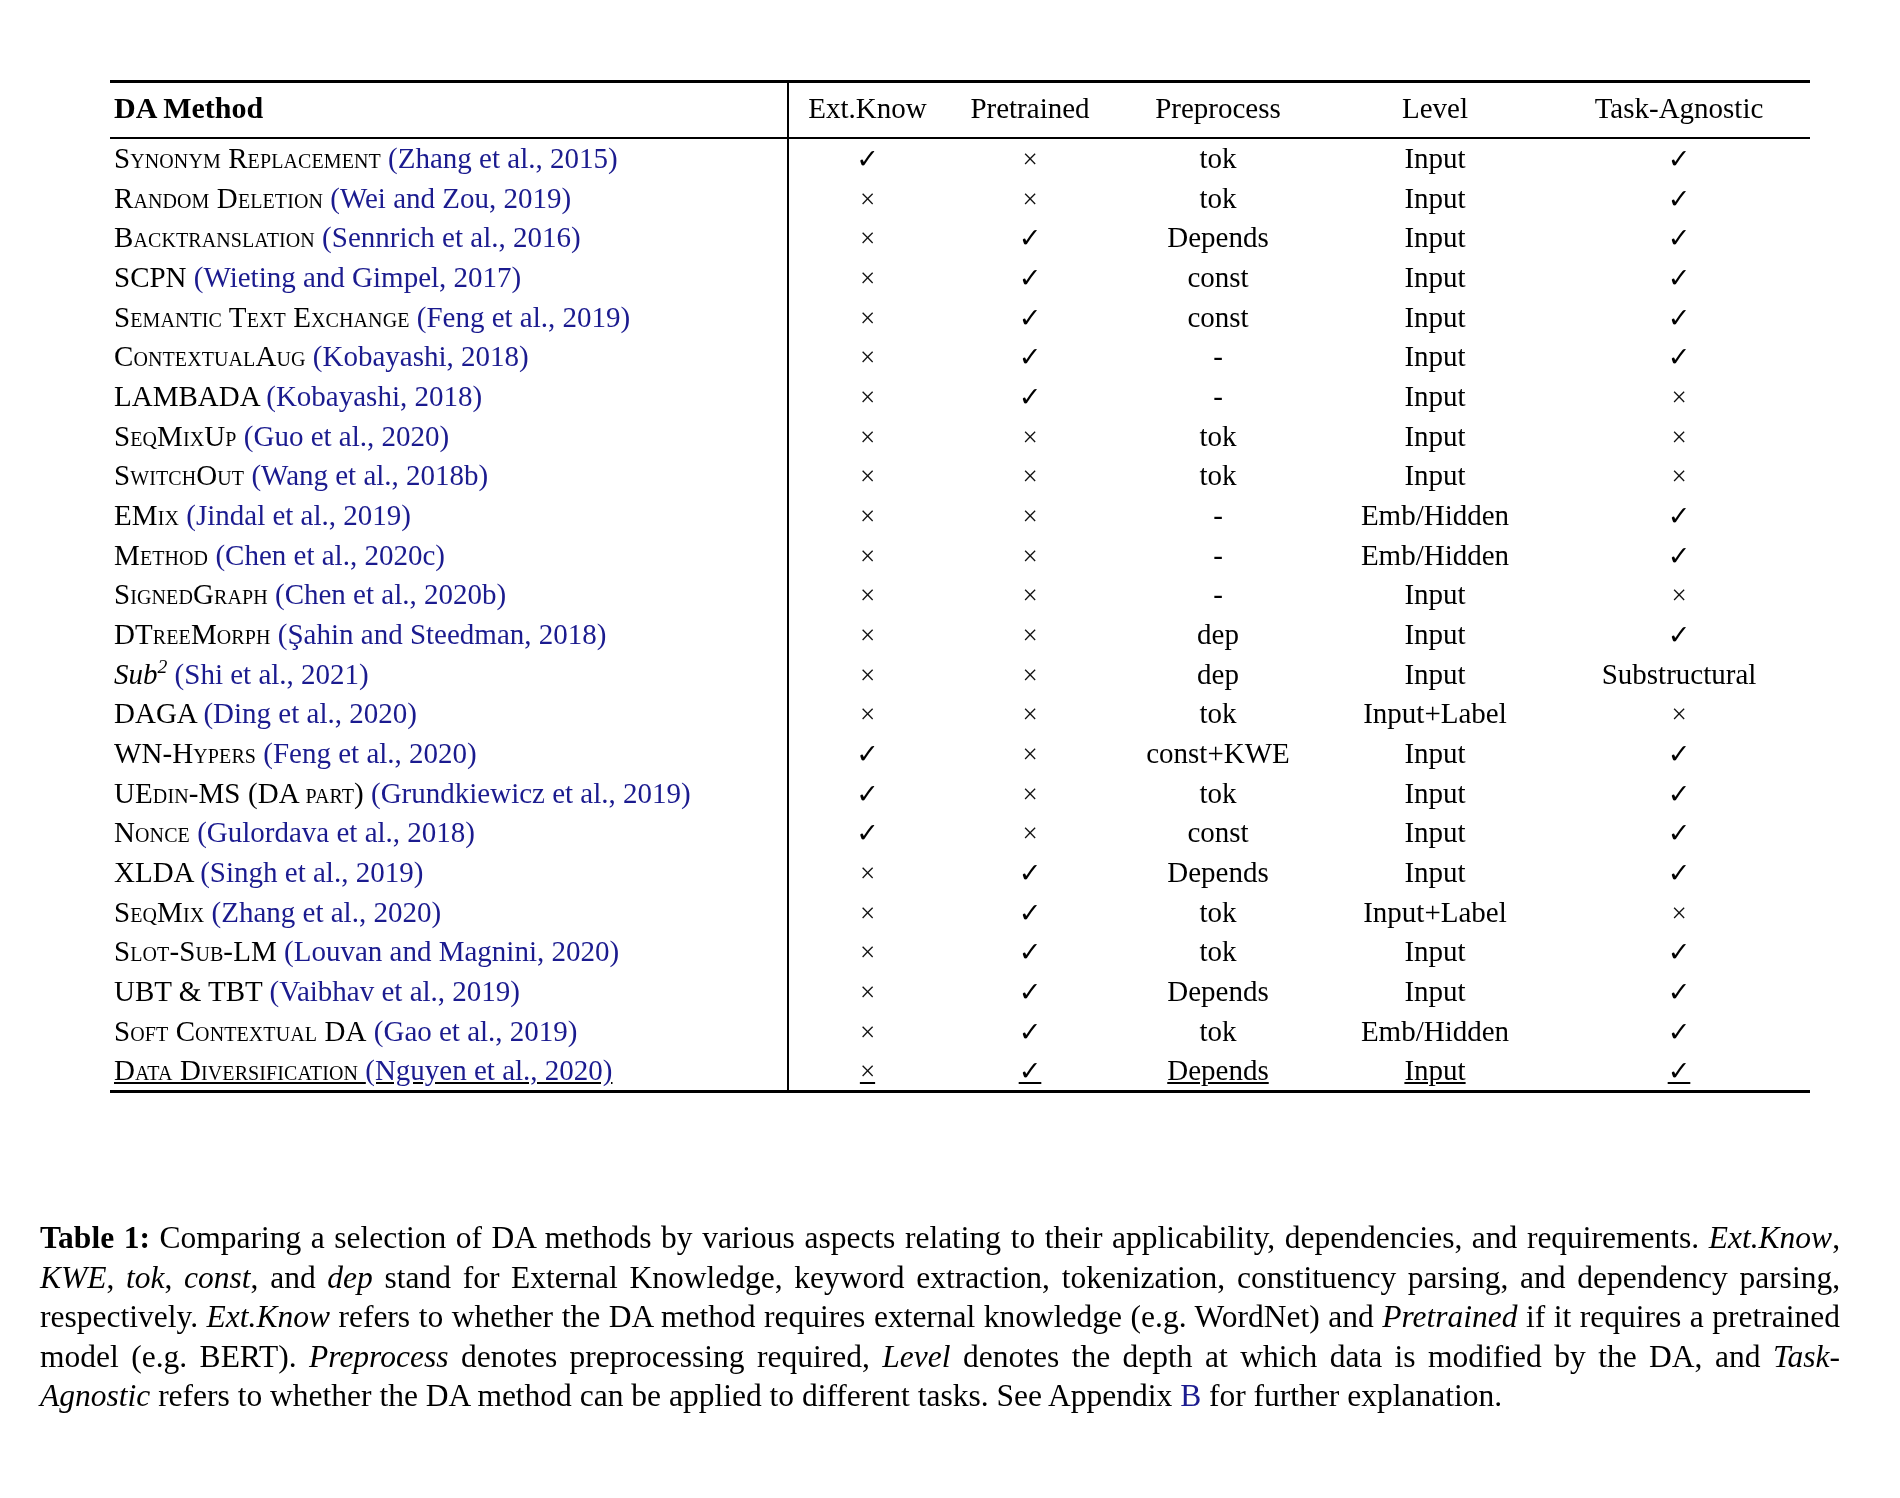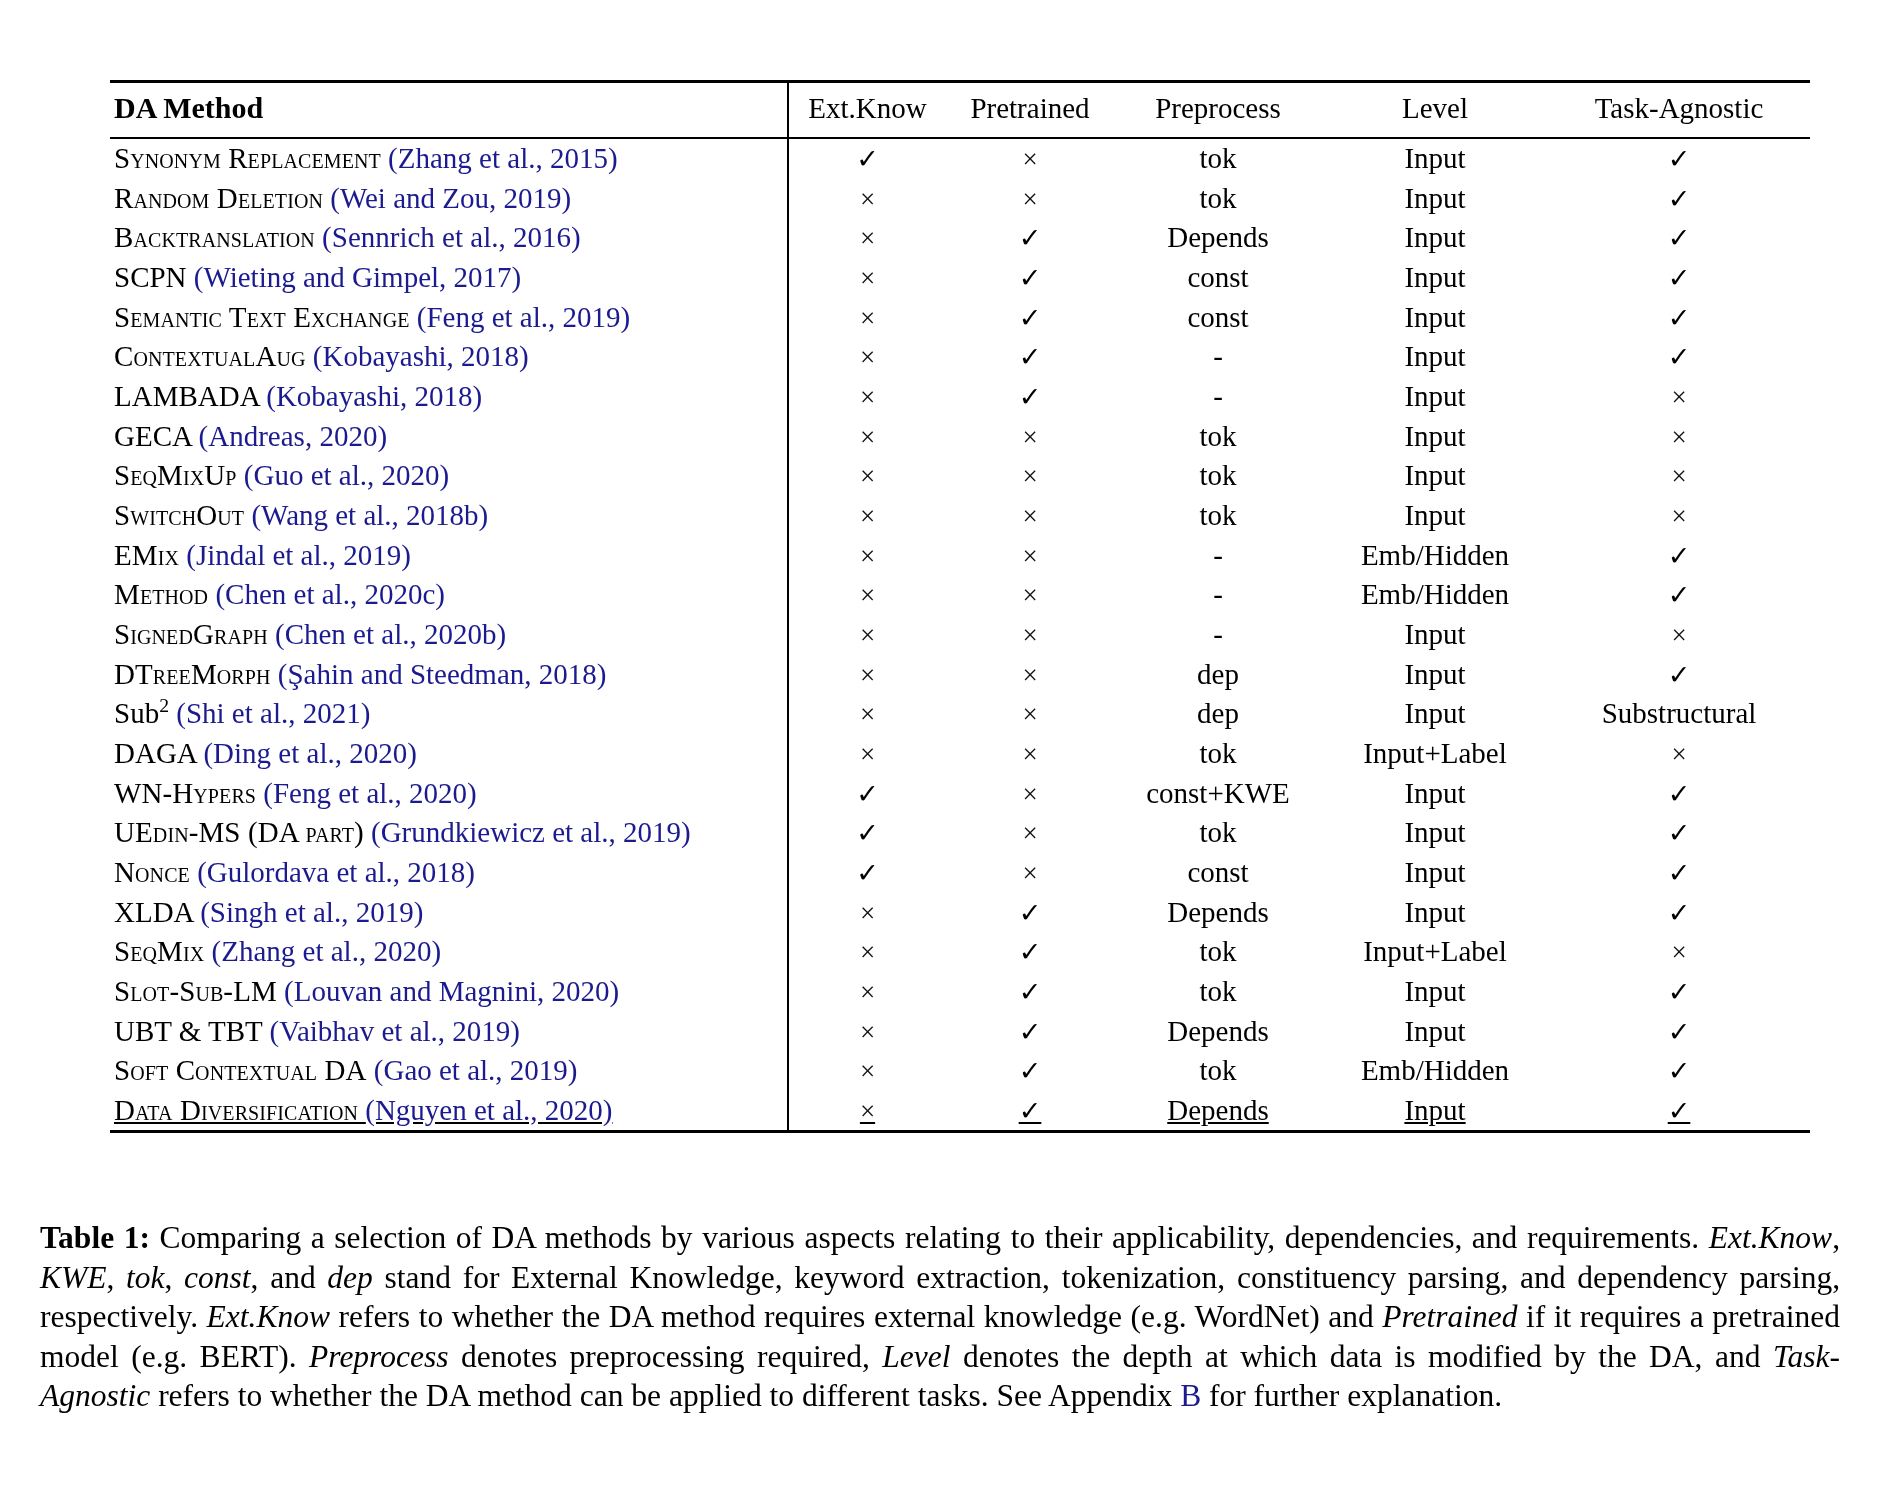--- a/index.html
+++ b/index.html
@@ -74,20 +74,21 @@
   col.c-task   { width: 262px; }
 
   
   .sc {
     font-variant: small-caps;
     letter-spacing: 0.1px;
   }
   .plain { font-variant: normal; }
   .cite { color: #1b1b8f; text-align: center; }
   .mathit {
+    font-style: italic;
     font-family: "Liberation Serif", "DejaVu Serif", serif;
   }
   .sup { font-size: 0.68em; vertical-align: super; line-height: 0; }
 
   .mark { font-size: 28px; line-height: 1; }
   .check { font-size: 27px; }
   .cross { font-size: 27px; color: #111; }
   .dash { font-size: 29px; }
 
   .caption {
@@ -179,28 +180,20 @@
           </tr>
           <tr>
             <td class="method"><span class="plain">LAMBADA</span> <span class="cite">(Kobayashi, 2018)</span></td>
             <td class="vbar"><span class="mark cross">×</span></td>
             <td><span class="mark check">✓</span></td>
             <td><span class="dash">-</span></td>
             <td>Input</td>
             <td><span class="mark cross">×</span></td>
           </tr>
           <tr>
-            <td class="method"><span class="plain">GECA</span> <span class="cite">(Andreas, 2020)</span></td>
-            <td class="vbar"><span class="mark cross">×</span></td>
-            <td><span class="mark cross">×</span></td>
-            <td>tok</td>
-            <td>Input</td>
-            <td><span class="mark cross">×</span></td>
-          </tr>
-          <tr>
             <td class="method"><span class="sc">SeqMixUp</span> <span class="cite">(Guo et al., 2020)</span></td>
             <td class="vbar"><span class="mark cross">×</span></td>
             <td><span class="mark cross">×</span></td>
             <td>tok</td>
             <td>Input</td>
             <td><span class="mark cross">×</span></td>
           </tr>
           <tr>
             <td class="method"><span class="sc">SwitchOut</span> <span class="cite">(Wang et al., 2018b)</span></td>
             <td class="vbar"><span class="mark cross">×</span></td>

